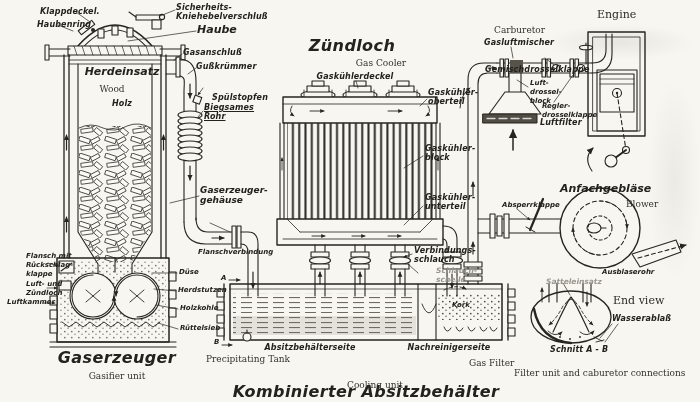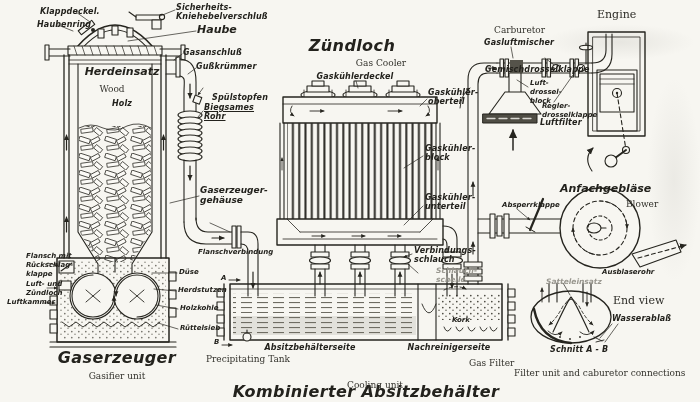--- a/index.html
+++ b/index.html
@@ -416,21 +416,21 @@
       <span class="lbl de" style="left: 540px; top: 118px;">Luftfilter</span>
       <span class="lbl de-lg" style="left: 560px; top: 183px;">Anfachgebläse</span>
       <span class="lbl en" style="left: 626px; top: 199px;">Blower</span>
       <span class="lbl de-sm" style="left: 502px; top: 201px;">Absperrklappe</span>
       <span class="lbl de-sm" style="left: 602px; top: 268px;">Ausblaserohr</span>
       <span class="lbl de-faint" style="left: 546px; top: 277px;">Satteleinsatz</span>
       <span class="lbl en-lg" style="left: 613px; top: 294px;">End view</span>
       <span class="lbl de" style="left: 612px; top: 314px;">Wasserablaß</span>
       <span class="lbl de" style="left: 550px; top: 345px;">Schnitt A - B</span>
       <span class="lbl en" style="left: 514px; top: 368px;">Filter unit and caburetor connections</span>
-      <span class="lbl de-sm" style="left: 452px; top: 316px;">Kork</span>
+      <span class="lbl de-sm" style="left: 452px; top: 301px;">Kork</span>
       <span class="lbl de-sm" style="left: 221px; top: 274px;">A</span>
       <span class="lbl de-sm" style="left: 214px; top: 338px;">B</span>
       <span class="lbl de ctr" style="left: 310px; top: 343px;">Absitzbehälterseite</span>
       <span class="lbl en" style="left: 206px; top: 354px;">Precipitating Tank</span>
       <span class="lbl de ctr" style="left: 449px; top: 343px;">Nachreinigerseite</span>
       <span class="lbl en" style="left: 461px; top: 358px; margin-left: 8px;">Gas Filter</span>
       <span class="lbl title ctr" style="left: 366px; top: 372px; margin-top: 12px;">Kombinierter Absitzbehälter</span>
       <span class="lbl en ctr" style="left: 352px; top: 380px; margin-left: 23px;">Cooling unit</span>
     </div>
 

